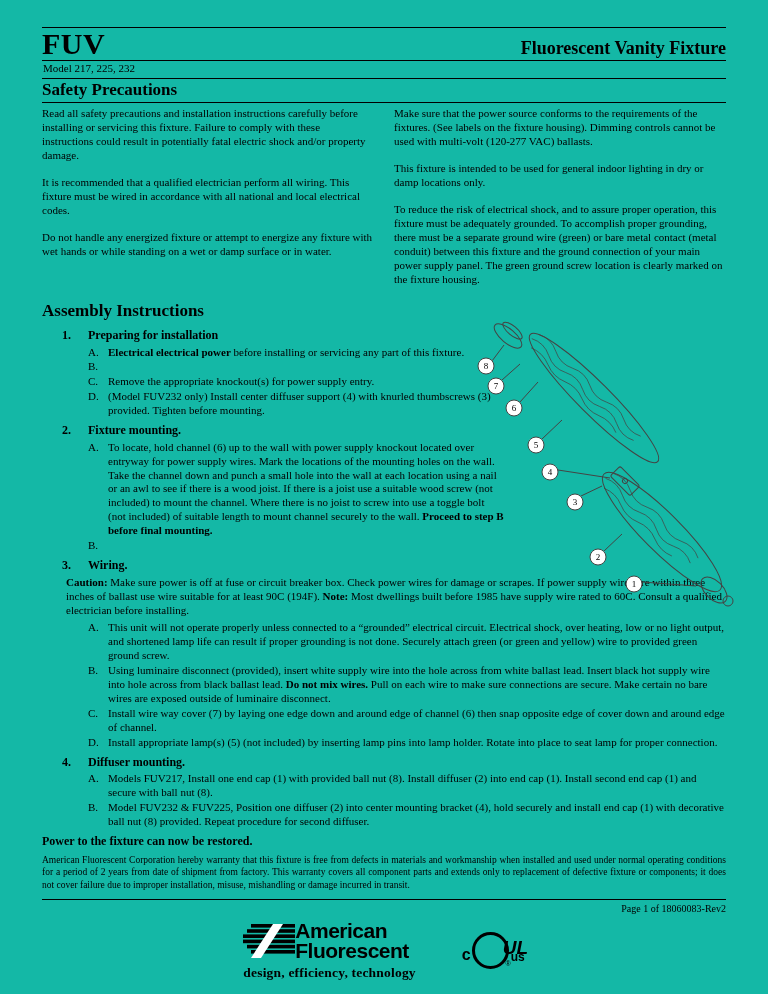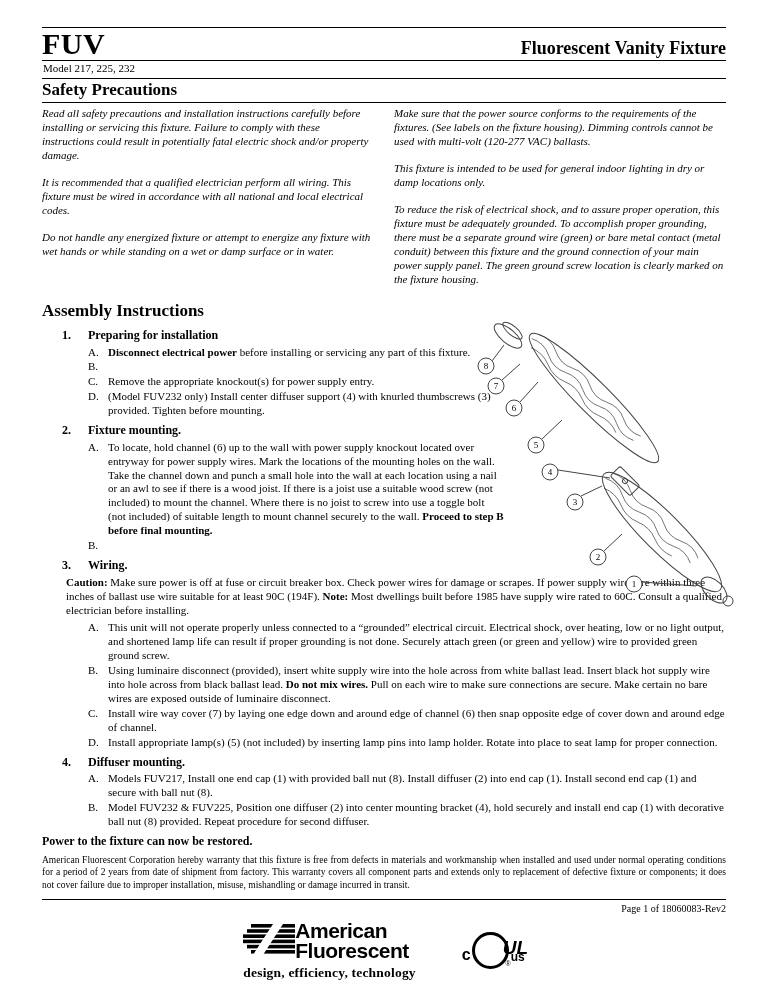--- a/index.html
+++ b/index.html
@@ -4,38 +4,38 @@
 <style>
   * { box-sizing: border-box; margin: 0; padding: 0; }
   html, body { background: #e8e8e8; }
   body {
     width: 768px; height: 994px;
     font-family: "Liberation Serif", serif;
     color: #000;
   }
   .page {
     width: 768px; height: 994px;
-    background: #ffffff;
+    background: #14b8a6;
     overflow: hidden;
     position: relative;
   }
   .content { padding: 0 42px; }
   .rule { border-top: 1px solid #000; }
   .rule-heavy { border-top: 1.5px solid #000; margin-top: 27px; }
 
   .header-row { display: flex; justify-content: space-between; align-items: baseline; margin-top: 1px; }
   .product-code { font-size: 30px; font-weight: bold; line-height: 1.02; letter-spacing: .5px; }
   .product-title { font-size: 18px; font-weight: bold; }
   .model-line { font-size: 11px; padding: 1px 0 2px 1px; }
 
   .section-heading { font-size: 17px; font-weight: bold; line-height: 1.2; padding: 1px 0 2px; }
 
   body, p, .item, .step3-intro { font-size: 11px; line-height: 1.27; }
 
-  .two-col { display: flex; gap: 20px; margin-top: 4px; font-style: italic; }
+  .two-col { display: flex; gap: 20px; margin-top: 4px; }
   .col { flex: 1; }
   .col p { margin-bottom: 13px; }
   .col p:last-child { margin-bottom: 0; }
 
   .assembly-heading { margin-top: 13px; }
 
   .steps { position: relative; margin-top: 2px; }
   .diagram { position: absolute; top: -10px; right: -16px; }
 
   .step-head { display: flex; font-weight: bold; font-size: 12px; margin: 5px 0 2px; }
@@ -182,21 +182,21 @@
         </g>
       </svg>
 
       <div class="step narrow">
         <div class="step-head">
           <span class="step-num">1.</span>
           <span class="step-title">Preparing for installation</span>
         </div>
         <div class="item">
             <span class="letter">A.</span>
-            <span class="itext"><span style="font-weight: bold;">Disconnect electrical power</span><span> before installing or servicing any part of this fixture.</span></span>
+            <span class="itext"><span style="font-weight: bold;">Electrical electrical power</span><span> before installing or servicing any part of this fixture.</span></span>
           </div>
         <div class="item">
             <span class="letter">B.</span>
           </div>
         <div class="item">
             <span class="letter">C.</span>
             <span class="itext"><span>Remove the appropriate knockout(s) for power supply entry.</span></span>
           </div>
         <div class="item">
             <span class="letter">D.</span>

